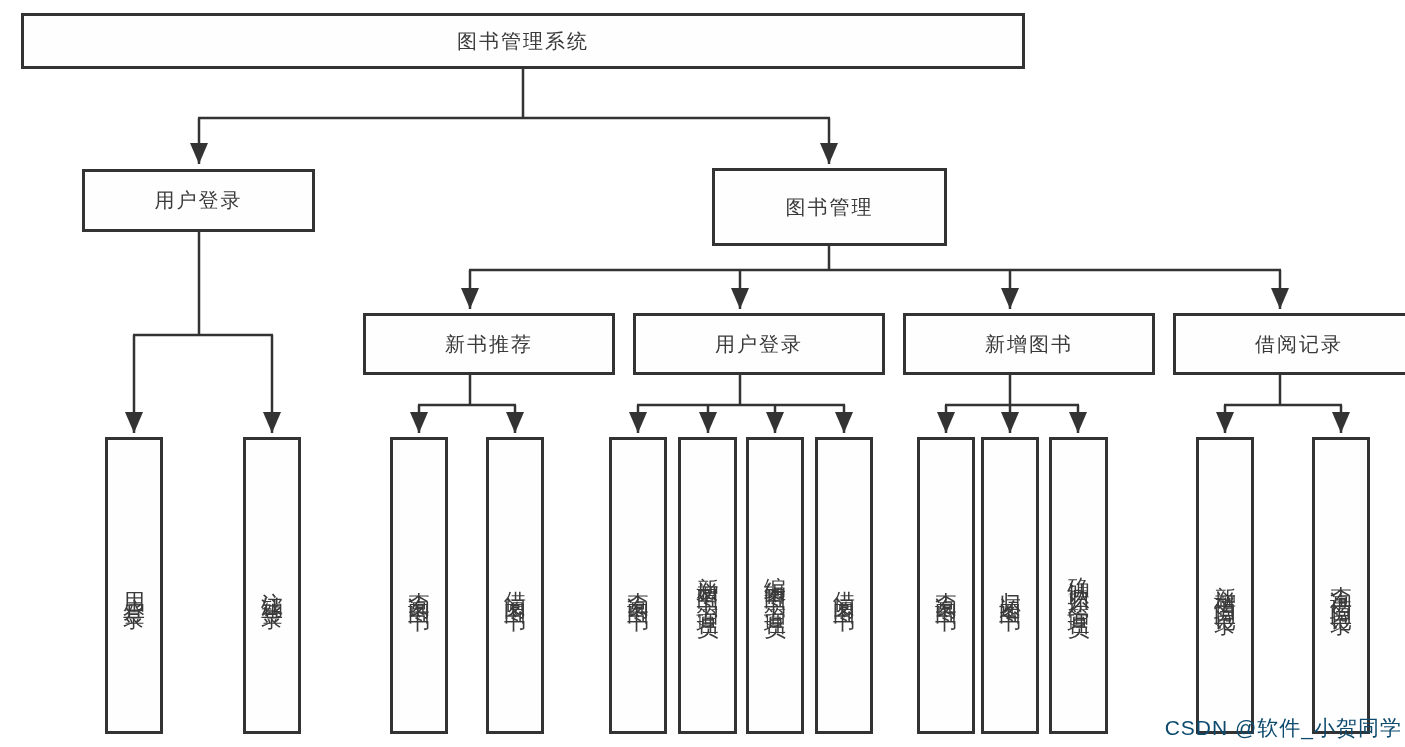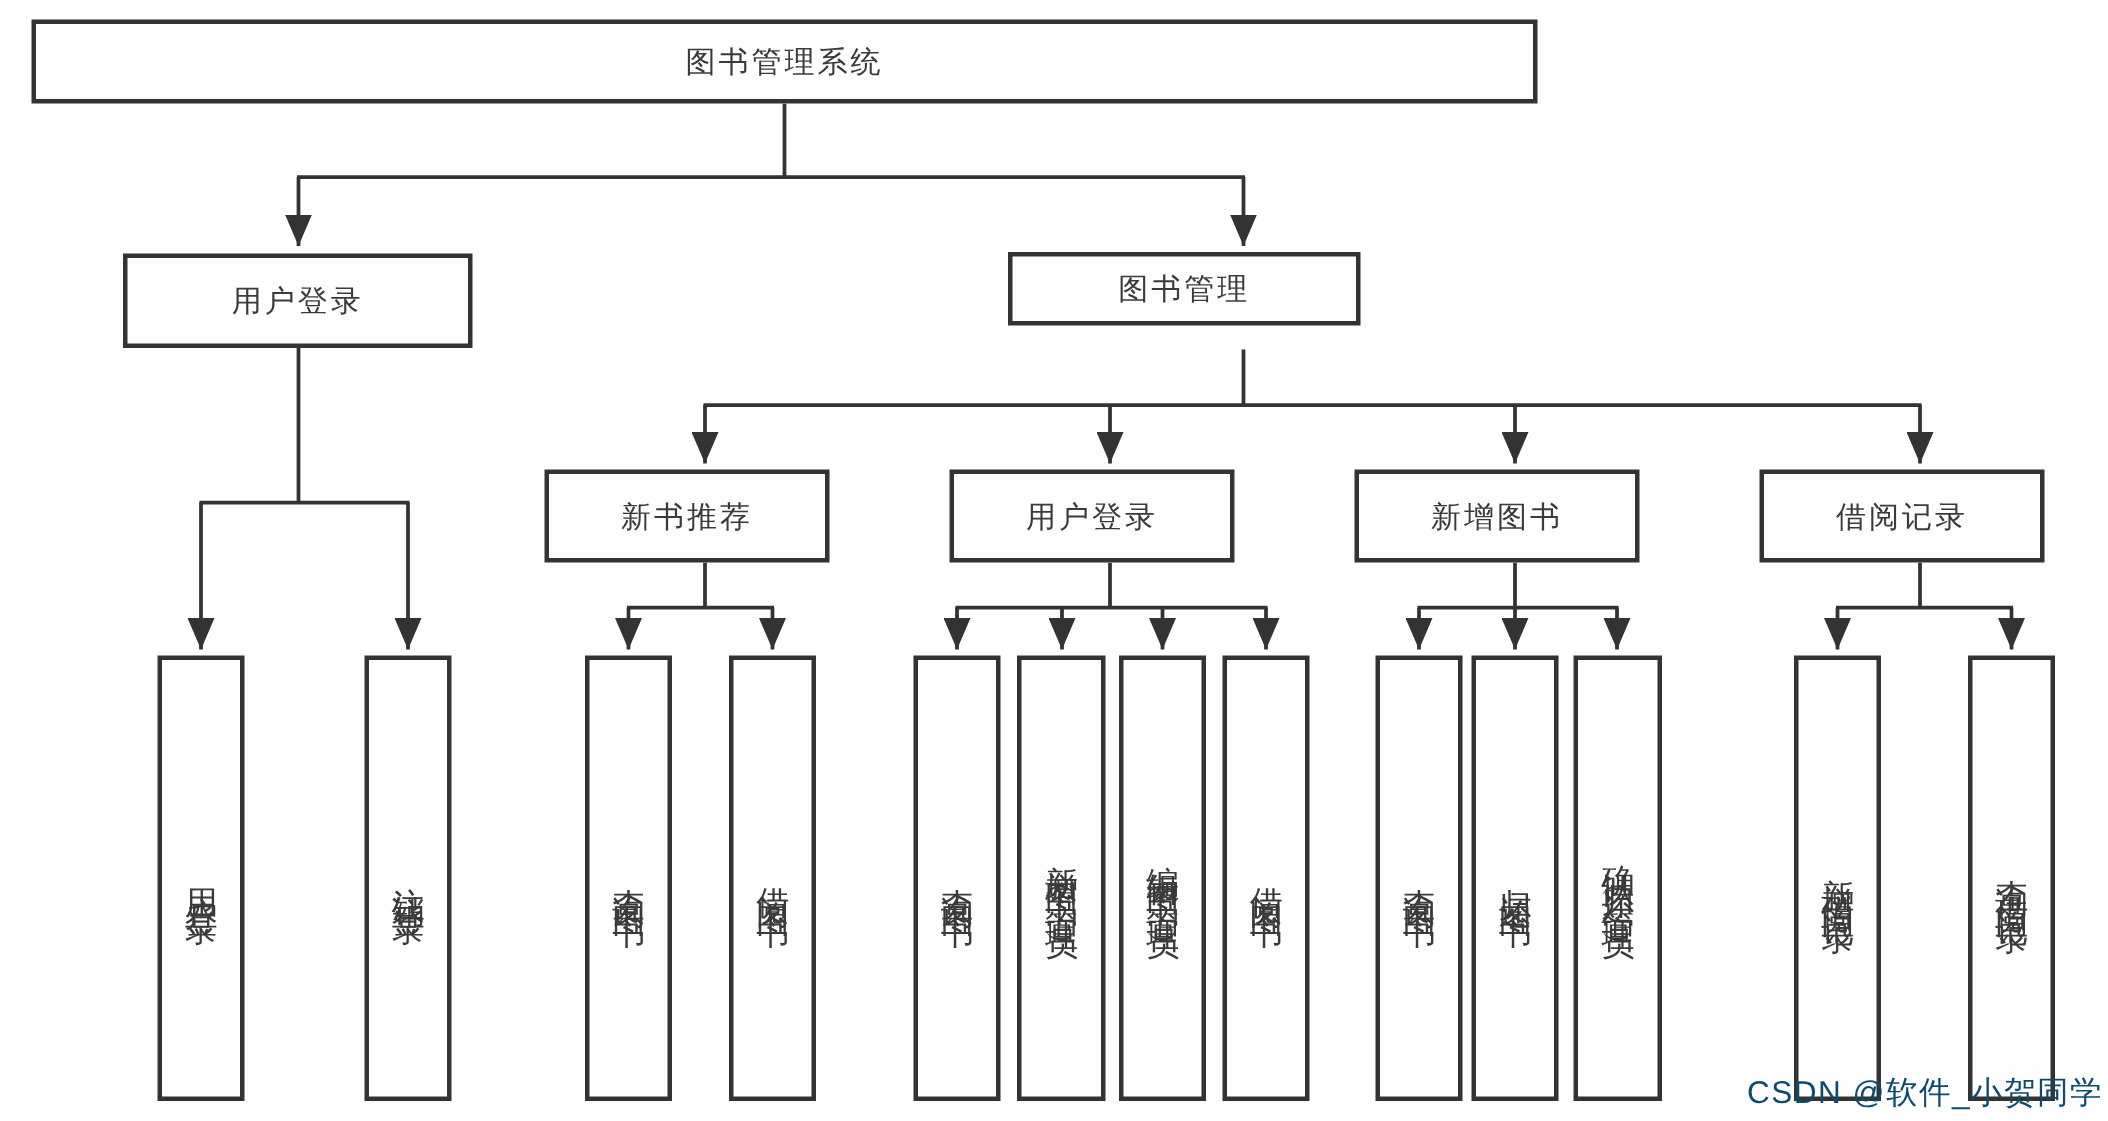--- a/index.html
+++ b/index.html
@@ -37,24 +37,24 @@
     font-size: 20px;
     letter-spacing: 2px;
   }
   .root {
     left: 21px;
     top: 13px;
     width: 1004px;
     height: 56px;
   }
   .lvl2-a { left: 82px;  top: 169px; width: 233px; height: 63px; }
-  .lvl2-b { left: 672px; top: 168px; width: 235px; height: 49px; }
+  .lvl2-b { left: 712px; top: 168px; width: 235px; height: 78px; }
   .lvl3 {
     top: 313px;
-    width: 190px;
+    width: 252px;
     height: 62px;
   }
   .leaf {
     top: 437px;
     width: 58px;
     height: 297px;
     writing-mode: vertical-rl;
     text-orientation: mixed;
     font-size: 22px;
     letter-spacing: 6px;

